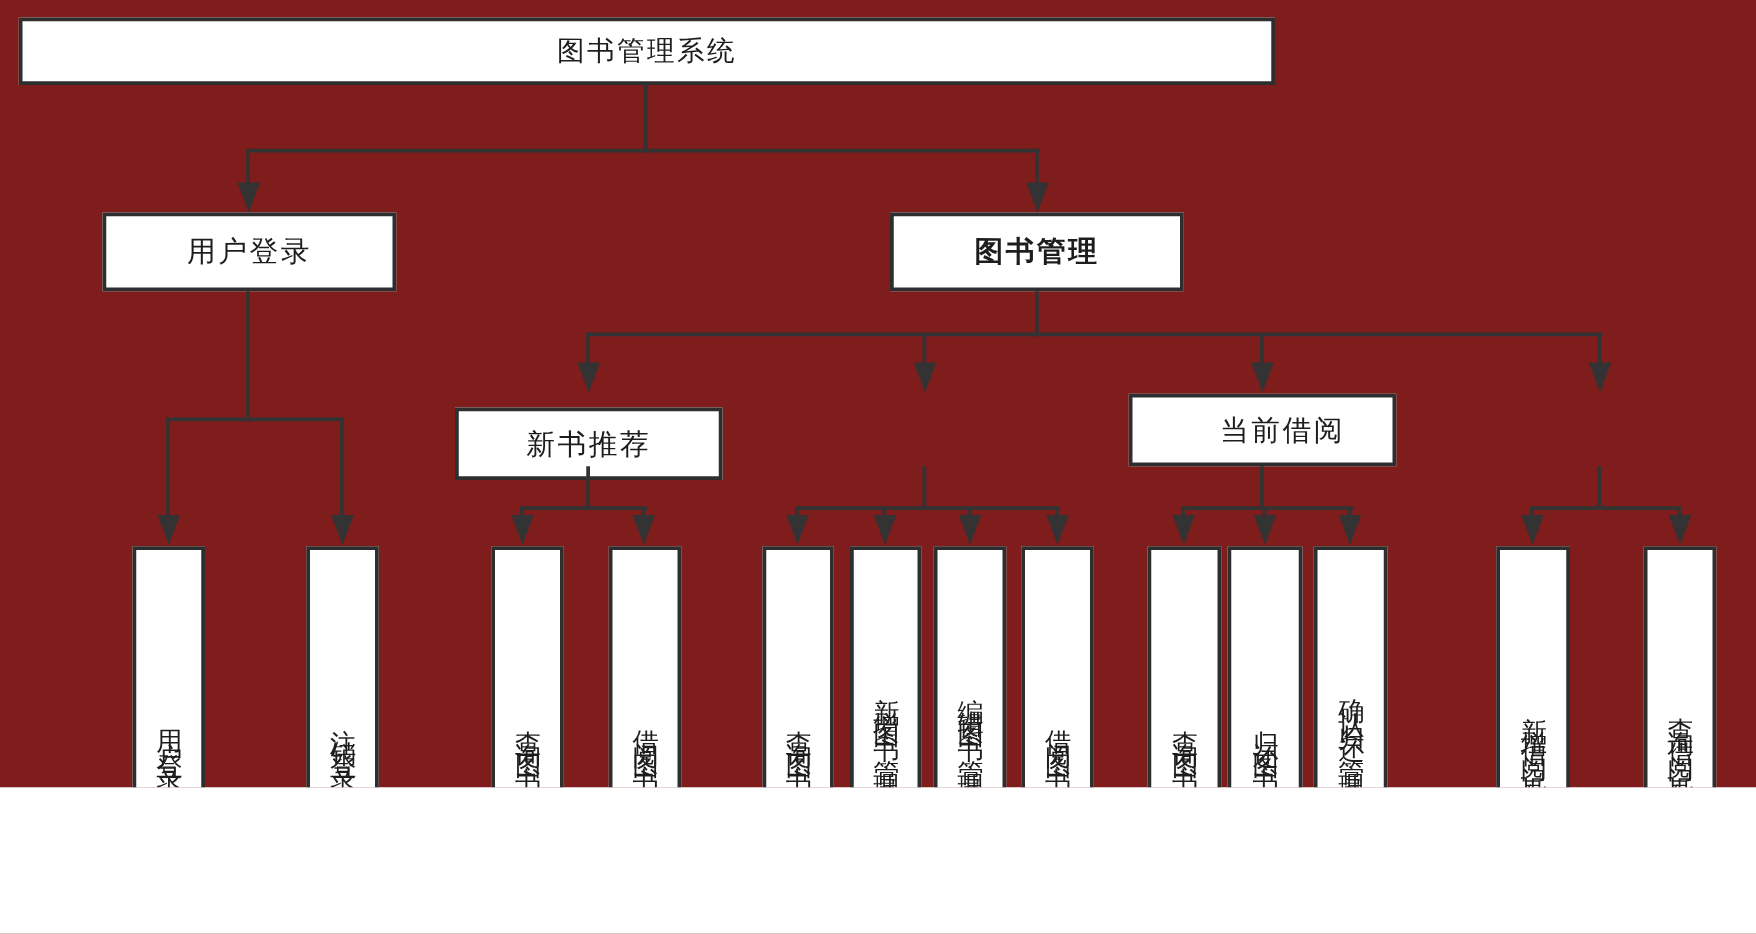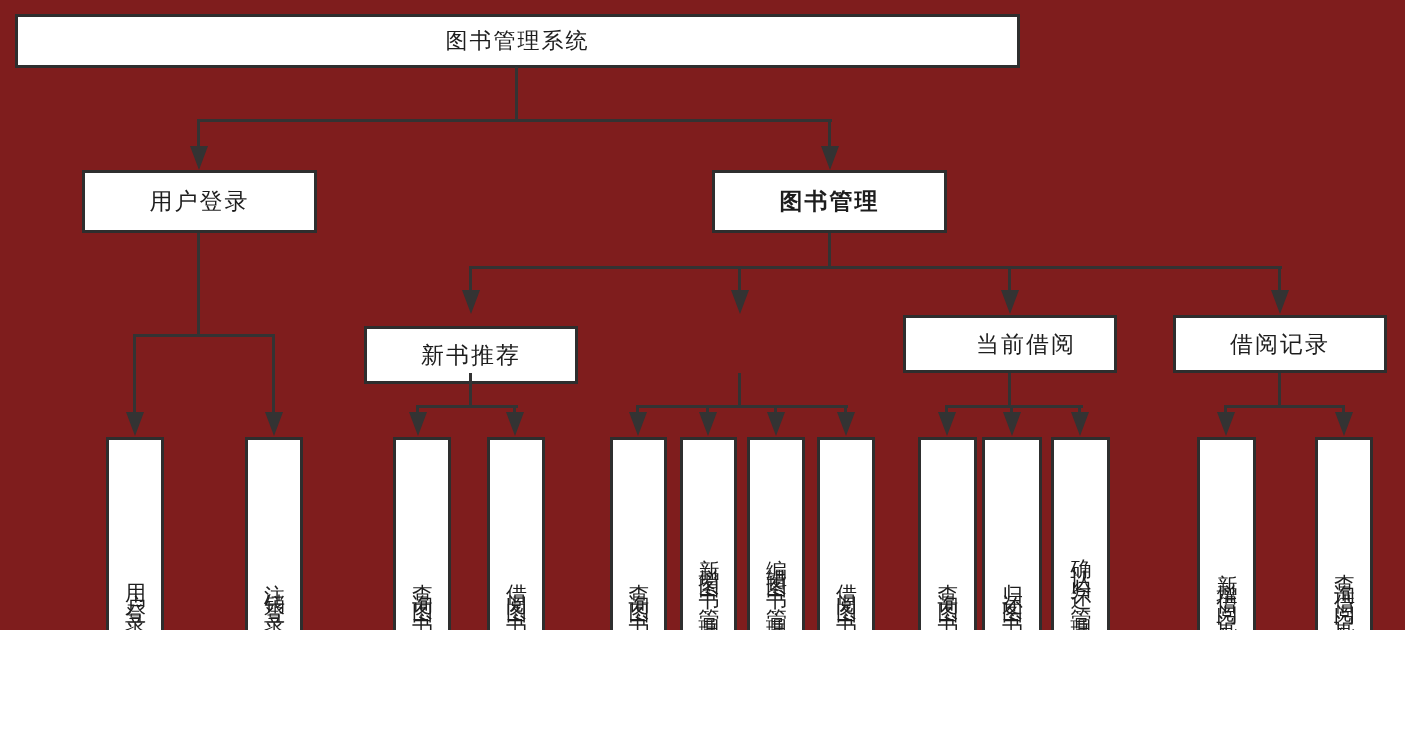--- a/index.html
+++ b/index.html
@@ -91,23 +91,20 @@
   <div class="arrowhead" style="left:1001px; top:290px;"></div>
   <div class="vline" style="left:1278px; top:266px; height:26px;"></div>
   <div class="arrowhead" style="left:1271px; top:290px;"></div>
 
   <div class="node h-label" style="left:364px; top:326px; width:214px; height:58px;">
     <span>新书推荐</span>
   </div>
   <div class="node h-label" style="left:903px; top:315px; width:214px; height:58px;padding-left:32px;">
     <span>当前借阅</span>
   </div>
-  <div class="node h-label" style="left:1173px; top:315px; width:214px; height:58px;">
-    <span>借阅记录</span>
-  </div>
 
   <div class="vline" style="left:469px; top:373px; height:35px;"></div>
   <div class="hline" style="left:416px; top:405px; width:102px;"></div>
   <div class="vline" style="left:416px; top:405px; height:12px;"></div>
   <div class="arrowhead" style="left:409px; top:412px;"></div>
   <div class="vline" style="left:513px; top:405px; height:12px;"></div>
   <div class="arrowhead" style="left:506px; top:412px;"></div>
 
   <div class="vline" style="left:738px; top:373px; height:35px;"></div>
   <div class="hline" style="left:636px; top:405px; width:212px;"></div>

